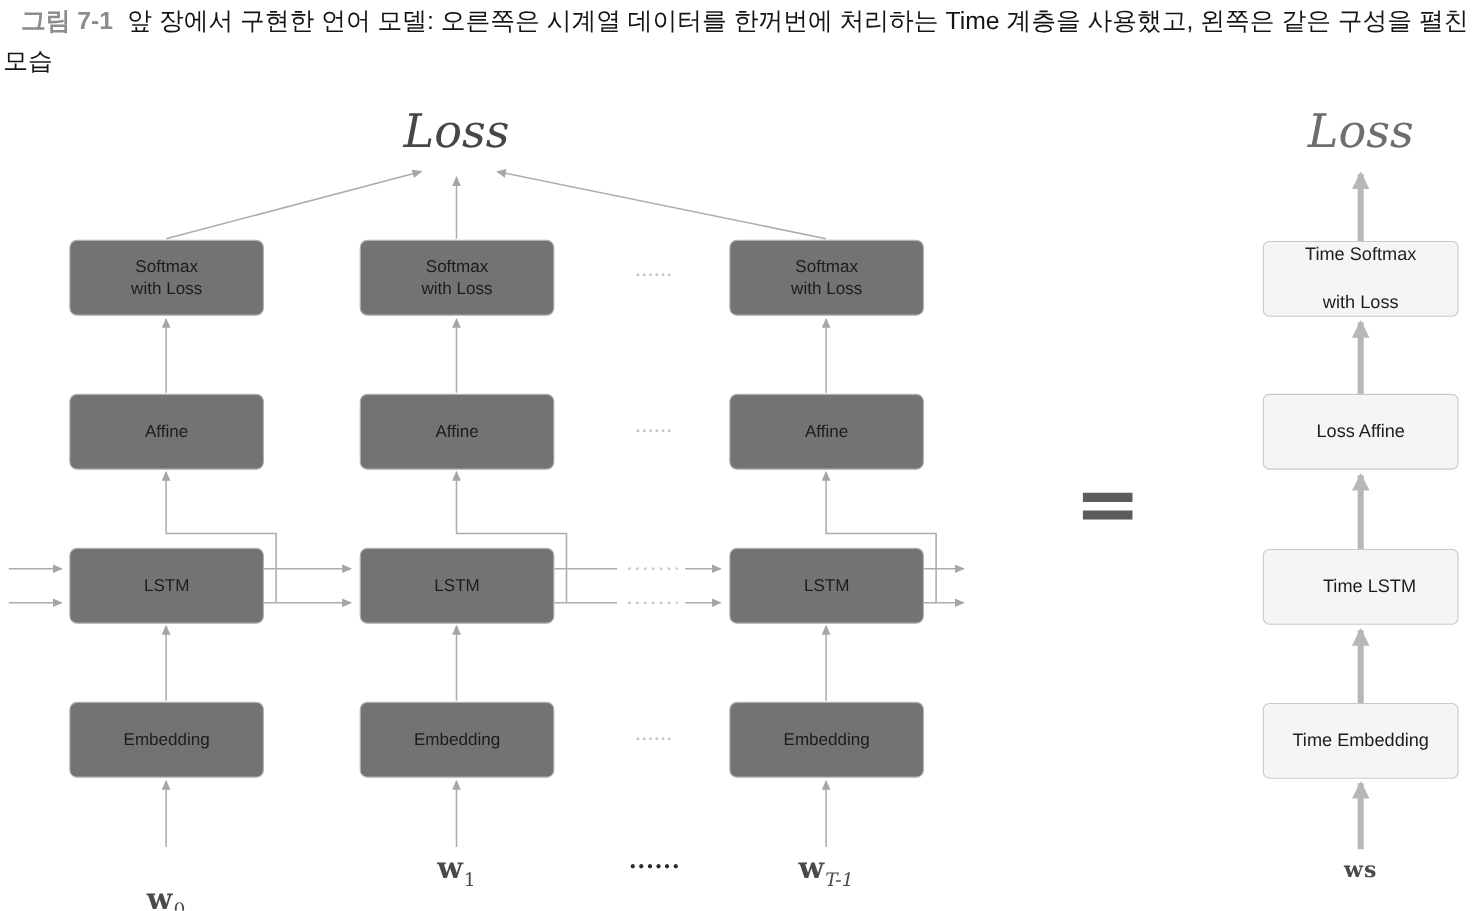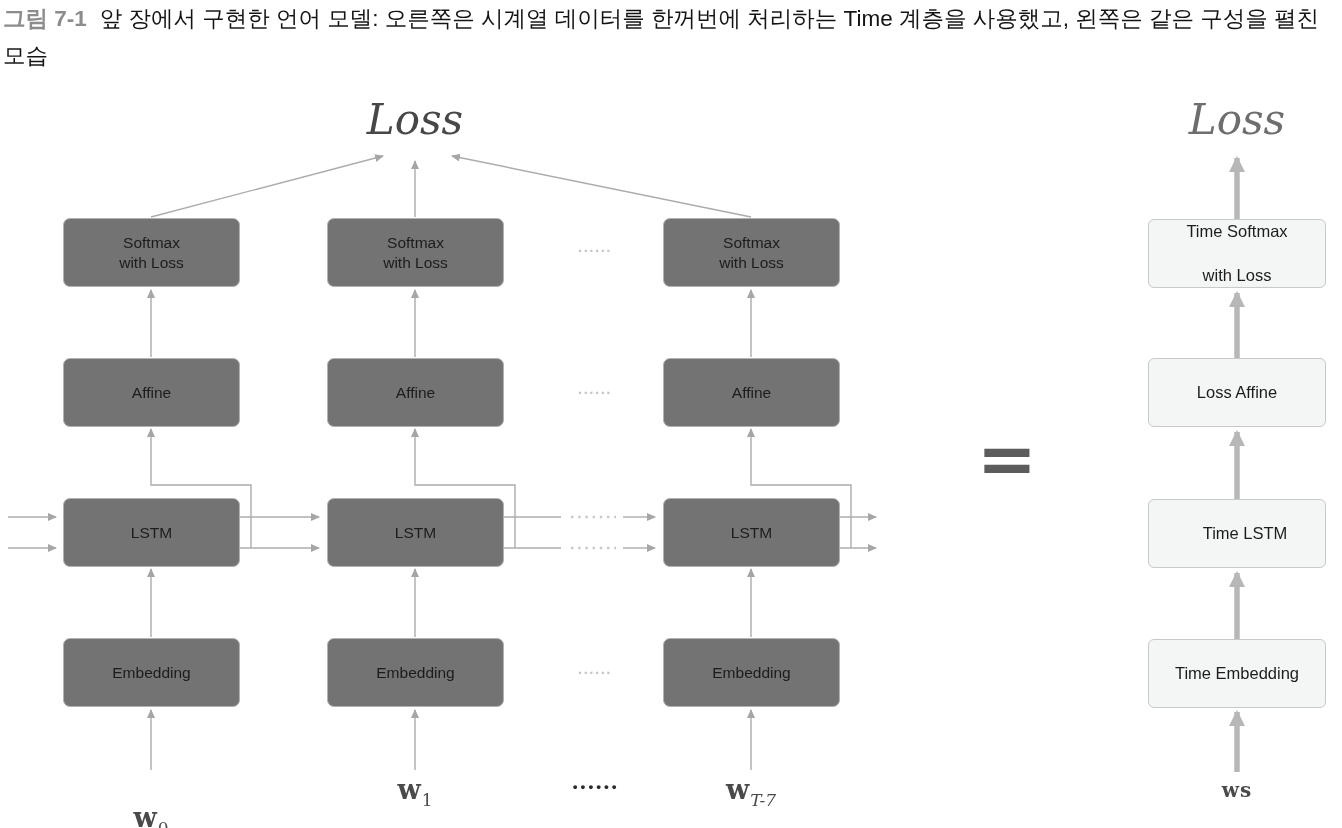--- a/index.html
+++ b/index.html
@@ -19,20 +19,21 @@
     width: 1338px;
     font-size: 22.5px;
     line-height: 36.5px;
     color: #141414;
     word-break: keep-all;
   }
   #caption .cap-label {
     font-weight: bold;
     color: #8c8c8c;
     padding-right: 13px;
+    margin-left: 16px;
   }
   
   #arrow-layer {
     position: absolute;
     left: 0; top: 0;
     width: 1342px; height: 828px;
     z-index: 1;
   }
   
   .box {
@@ -283,21 +284,21 @@
   <div class="box col2 row-affine">
     <span>Affine</span>
   </div>
   <div class="box col2 row-lstm">
     <span>LSTM</span>
   </div>
   <div class="box col2 row-embedding">
     <span>Embedding</span>
   </div>
   <div id="winput-2" class="winput">
-    <span class="wbase">w</span><span class="wsub it">T-7</span>
+    <span class="wbase">w</span><span class="wsub it">T-1</span>
   </div>
 
   <div id="dots-softmax" class="rowdots">......</div>
   <div id="dots-affine" class="rowdots">......</div>
   <div id="dots-embedding" class="rowdots">......</div>
   <div id="dots-inputs">......</div>
 
   <div id="equals">=</div>
 
   <div id="loss-right" class="loss">Loss</div>

